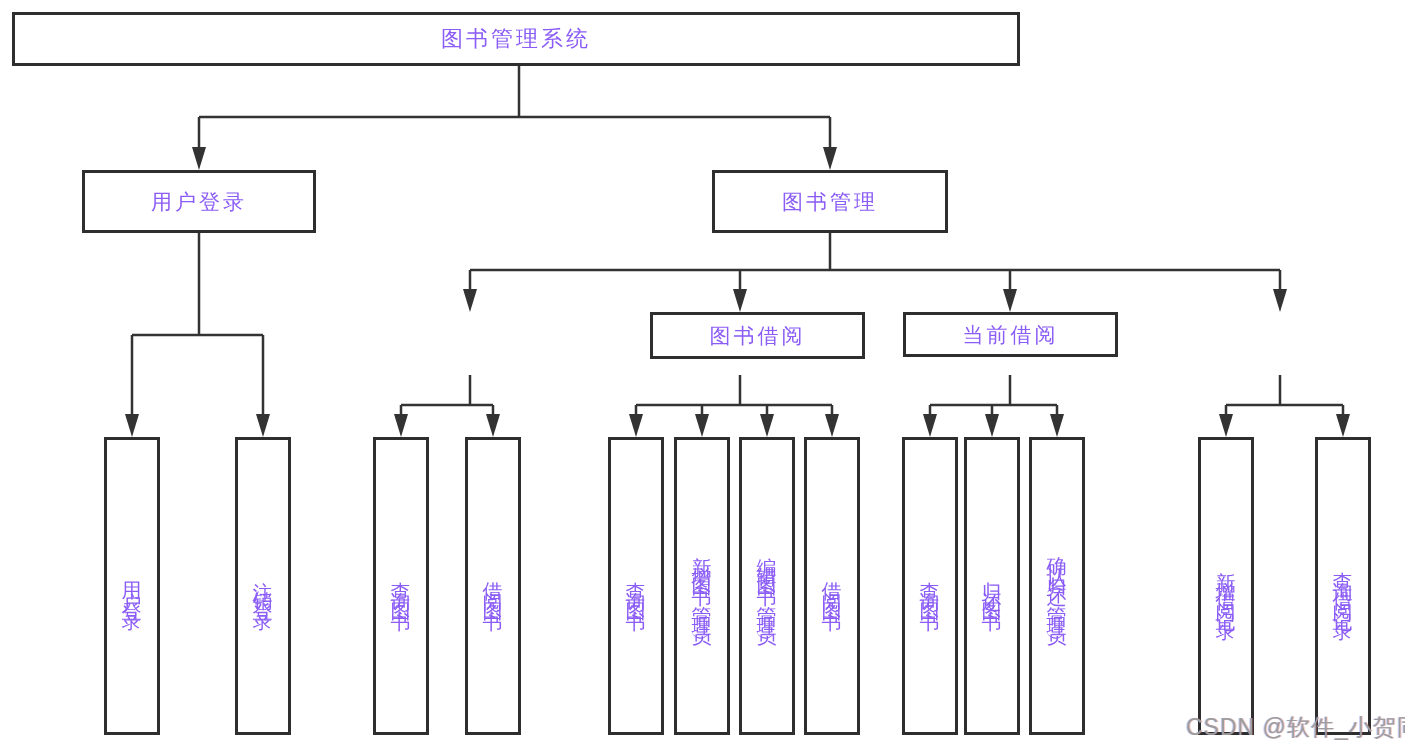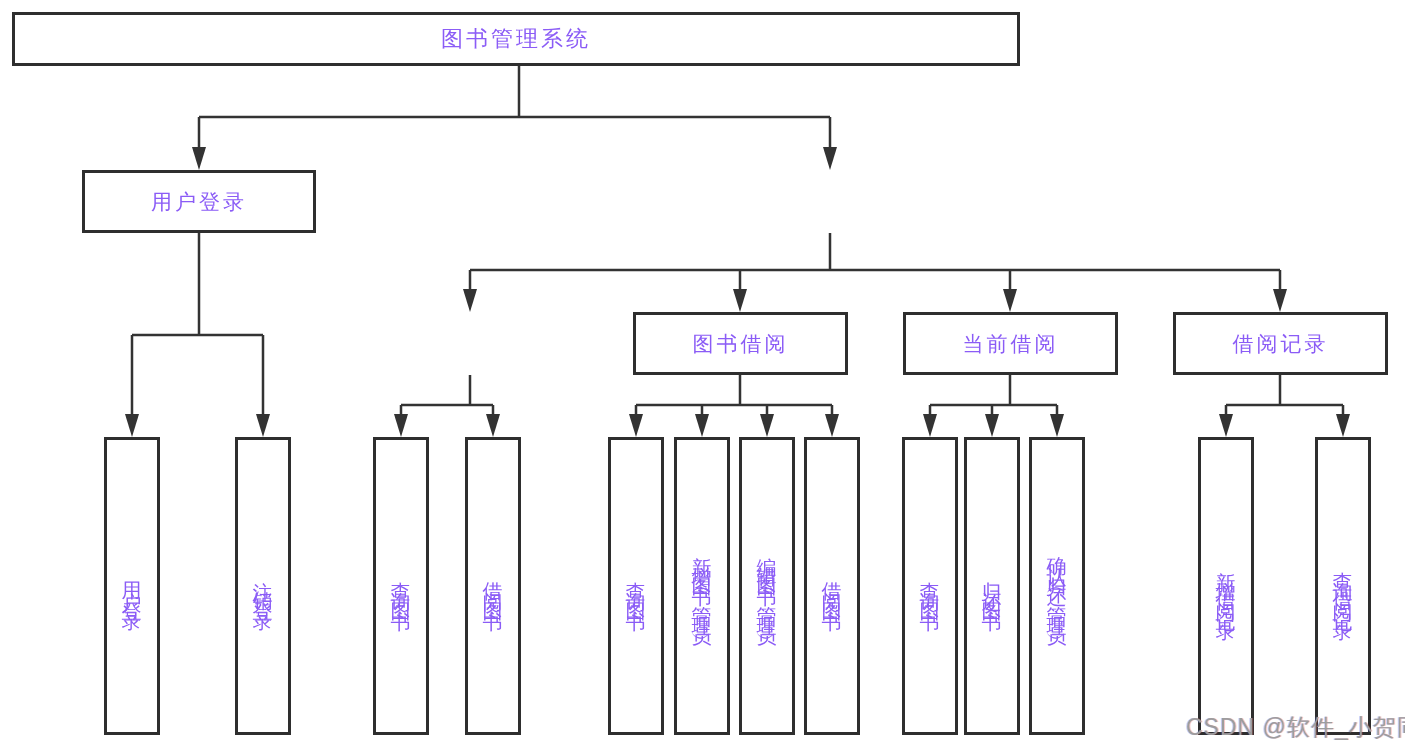--- a/index.html
+++ b/index.html
@@ -84,24 +84,24 @@
       <path d="M985 414 L999 414 L992 437 Z"></path>
       <path d="M1050 414 L1064 414 L1057 437 Z"></path>
       <path d="M1219 414 L1233 414 L1226 437 Z"></path>
       <path d="M1336 414 L1350 414 L1343 437 Z"></path>
     </g>
   </svg>
 
   <div class="box h root" style="left:12px;top:12px;width:1008px;height:54px">图书管理系统</div>
 
   <div class="box h" style="left:82px;top:170px;width:234px;height:63px">用户登录</div>
+  <div class="box h" style="left:712px;top:170px;width:236px;height:63px">图书管理</div>
 
-  <div class="box h" style="left:633px;top:312px;width:215px;height:63px">图书借阅</div>
-  <div class="box h" style="left:903px;top:312px;width:215px;height:63px">当前借阅</div>
-  <div class="box h" style="left:1173px;top:312px;width:215px;height:63px">借阅记录</div>
+  <div class="box h" style="left:650px;top:312px;width:215px;height:47px">图书借阅</div>
+  <div class="box h" style="left:903px;top:312px;width:215px;height:45px">当前借阅</div>
 
   <div class="box v" style="left:104px;top:437px;width:56px;height:298px">用户登录</div>
   <div class="box v" style="left:235px;top:437px;width:56px;height:298px">注销登录</div>
 
   <div class="box v" style="left:373px;top:437px;width:56px;height:298px">查询图书</div>
   <div class="box v" style="left:465px;top:437px;width:56px;height:298px">借阅图书</div>
 
   <div class="box v" style="left:608px;top:437px;width:56px;height:298px">查询图书</div>
   <div class="box v" style="left:674px;top:437px;width:56px;height:298px">新增图书（管理员）</div>
   <div class="box v" style="left:739px;top:437px;width:56px;height:298px">编辑图书（管理员）</div>

